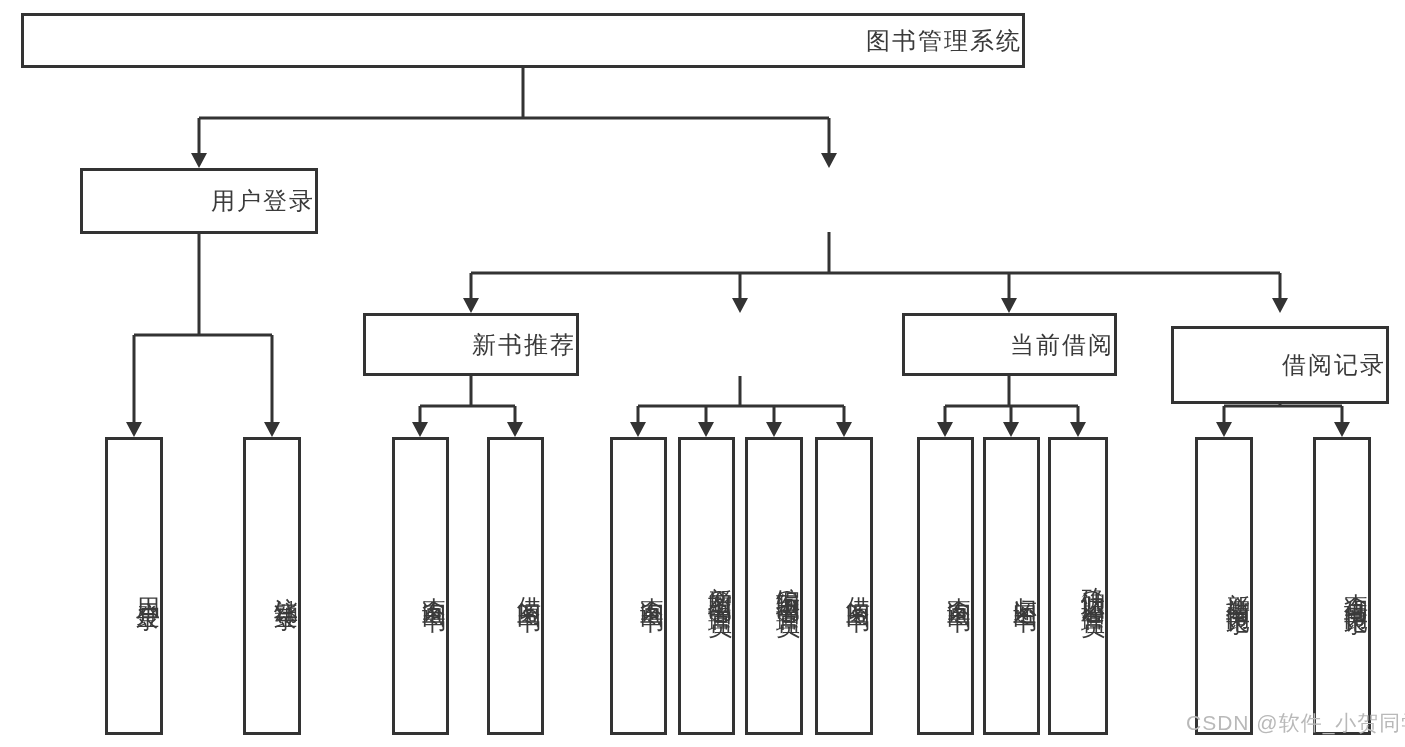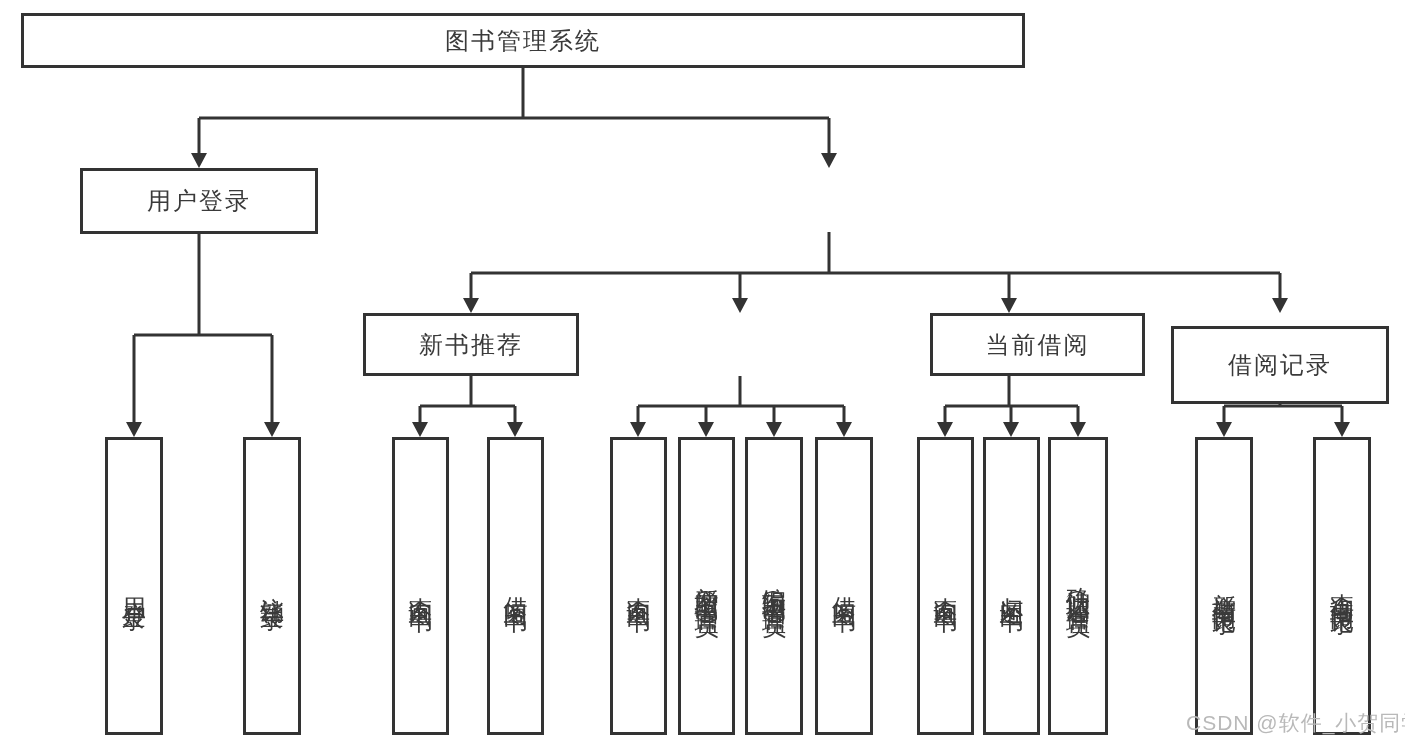--- a/index.html
+++ b/index.html
@@ -22,21 +22,21 @@
     height: 747px;
     pointer-events: none;
   }
   .node {
     position: absolute;
     box-sizing: border-box;
     background: #ffffff;
     border: 3px solid #333333;
     display: flex;
     align-items: center;
-    justify-content: center;
+    justify-content: flex-end;
     color: #3a3a3a;
   }
   .node.h .lbl {
     font-size: 24px;
     letter-spacing: 2px;
     white-space: nowrap;
   }
   .node.v .vlbl {
     writing-mode: vertical-rl;
     text-orientation: mixed;
@@ -92,21 +92,21 @@
     <span class="lbl">图书管理系统</span>
   </div>
 
   <div class="node h" style="left:80px;top:168px;width:238px;height:66px">
     <span class="lbl">用户登录</span>
   </div>
 
   <div class="node h" style="left:363px;top:313px;width:216px;height:63px">
     <span class="lbl">新书推荐</span>
   </div>
-  <div class="node h" style="left:930px;top:313px;width:215px;height:63px">
+  <div class="node h" style="left:902px;top:313px;width:215px;height:63px">
     <span class="lbl">当前借阅</span>
   </div>
   <div class="node h" style="left:1171px;top:326px;width:218px;height:78px">
     <span class="lbl">借阅记录</span>
   </div>
 
   <div class="node v" style="left:105px;top:437px;width:58px;height:298px">
     <span class="vlbl">用户登录</span>
   </div>
   <div class="node v" style="left:243px;top:437px;width:58px;height:298px">

